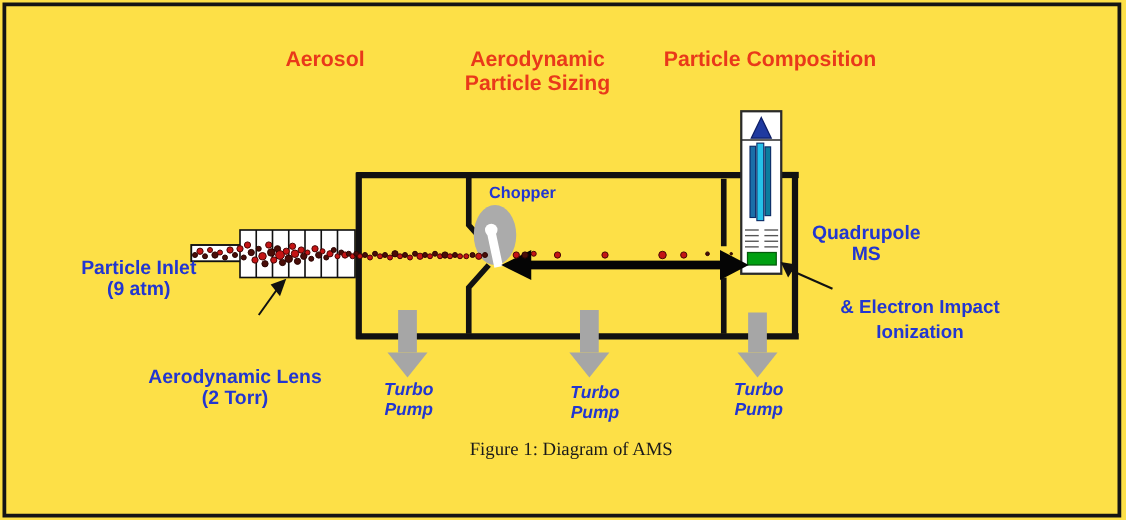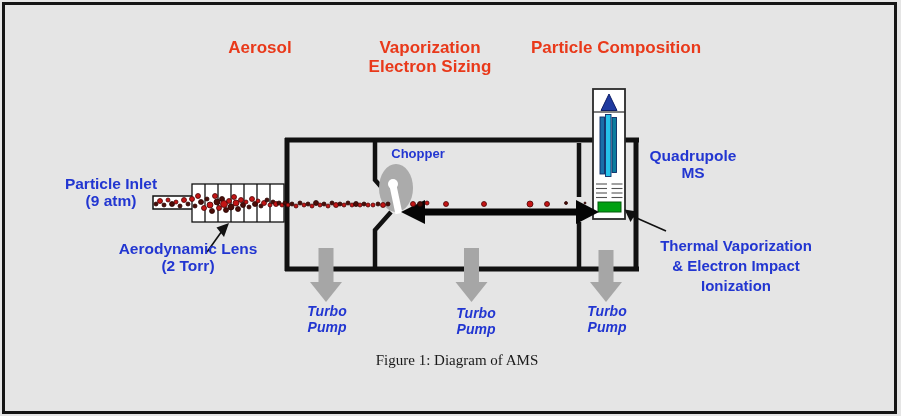--- a/index.html
+++ b/index.html
@@ -1,22 +1,22 @@
 <!DOCTYPE html>
 <html style="--stage: #e9391a; --comp: #2236d1;"><head>
 <meta charset="utf-8">
 <style>
   html,body{margin:0;padding:0;background:#fff;}
-  .canvas{position:relative;width:901px;height:416px;background:#e5e5e5;overflow:hidden;
+  .canvas{position:relative;width:901px;height:416px;background:#fde047;overflow:hidden;
           font-family:"Liberation Sans","DejaVu Sans",sans-serif;}
   .frame{position:absolute;left:2px;top:2px;right:4px;bottom:2px;border:3px solid #141414;pointer-events:none;}
   svg.diagram{position:absolute;left:0;top:0;width:901px;height:416px;}
   .lbl{position:absolute;text-align:center;font-weight:bold;white-space:nowrap;}
   .stage{color:var(--stage,#e9391a);font-size:17px;line-height:19px;width:300px;}
-  .comp{color:var(--comp,#2236d1);font-size:15.5px;line-height:17px;width:220px;}
+  .comp{color:var(--comp,#2236d1);font-size:15.5px;line-height:17px;width:220px;margin-top:31px;}
   .chopper-lbl{color:var(--comp,#2236d1);font-size:13px;width:140px;}
   .thermal{color:var(--comp,#2236d1);font-size:15px;line-height:20px;width:220px;}
   .pump{color:var(--comp,#2236d1);font-size:14px;line-height:16px;width:100px;font-style:italic;}
   .caption{position:absolute;width:320px;text-align:center;color:#1a1a1a;font-weight:normal;
            font-family:"Liberation Serif","DejaVu Serif",serif;font-size:15px;}
   .line{display:block;}
 </style>
 </head>
 <body>
 
@@ -186,44 +186,43 @@
         <circle cx="547" cy="204" r="2.5" fill="#c41414" stroke="#4a0505" stroke-width="0.8"></circle>
         <circle cx="566" cy="203" r="1.5" fill="#4a0d08" stroke="#2a0402" stroke-width="0.8"></circle>
         <circle cx="585" cy="203" r="1" fill="#4a0d08" stroke="#2a0402" stroke-width="0.8"></circle>
       </g>
   </svg>
 
   <div class="lbl stage" style="left:110px;top:38px">
     <span class="line">Aerosol</span>
   </div>
   <div class="lbl stage" style="left:280px;top:38px">
-    <span class="line">Vaporization</span>
-    <span class="line">Electron Sizing</span>
+    <span class="line">Aerodynamic</span>
+    <span class="line">Particle Sizing</span>
   </div>
   <div class="lbl stage" style="left:466px;top:38px">
     <span class="line">Particle Composition</span>
   </div>
 
   <div class="lbl comp" style="left:1px;top:175px">
     <span class="line">Particle Inlet</span>
     <span class="line">(9 atm)</span>
   </div>
-  <div class="lbl comp" style="left:78px;top:240px">
+  <div class="lbl comp" style="left:78px;top:262px">
     <span class="line">Aerodynamic Lens</span>
     <span class="line">(2 Torr)</span>
   </div>
   <div class="lbl chopper-lbl" style="left:348px;top:146px">
     <span class="line">Chopper</span>
   </div>
   <div class="lbl comp" style="left:583px;top:147px">
     <span class="line">Quadrupole</span>
     <span class="line">MS</span>
   </div>
   <div class="lbl thermal" style="left:626px;top:236px">
-    <span class="line">Thermal Vaporization</span>
     <span class="line">&amp; Electron Impact</span>
     <span class="line">Ionization</span>
   </div>
 
   <div class="lbl pump" style="left:277px;top:303px">
     <span class="line">Turbo</span>
     <span class="line">Pump</span>
   </div>
   <div class="lbl pump" style="left:426px;top:305px">
     <span class="line">Turbo</span>

